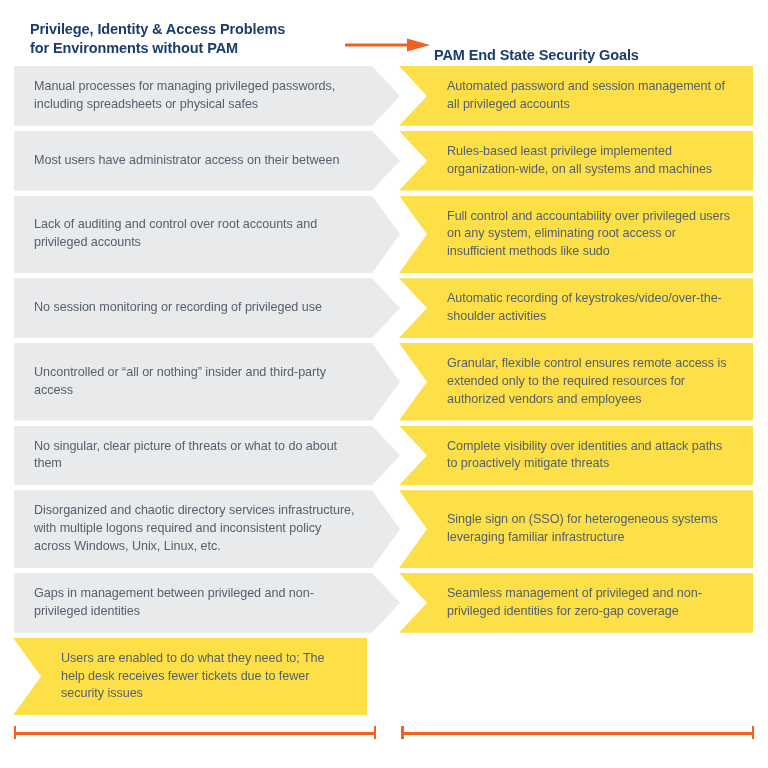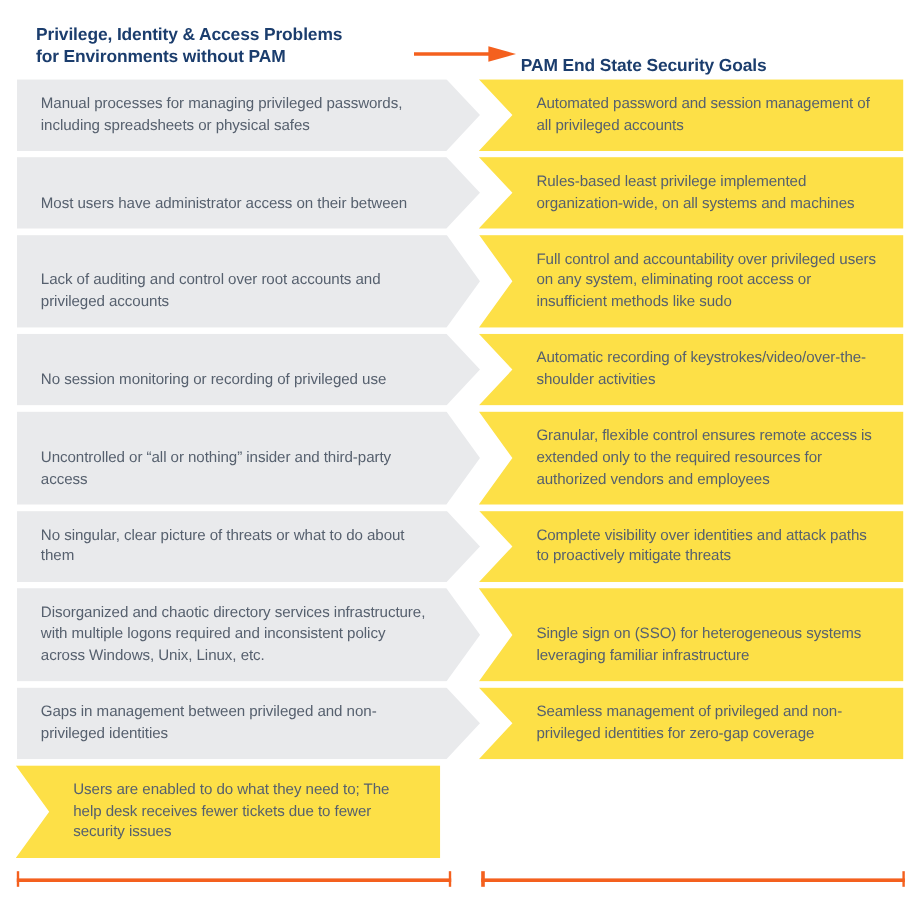--- a/index.html
+++ b/index.html
@@ -66,21 +66,21 @@
   }
   .row {
     position: relative;
     display: flex;
     margin-bottom: 5px;
   }
   .cell {
     position: relative;
     box-sizing: border-box;
     display: flex;
-    align-items: flex-end;
+    align-items: center;
   }
   .cell-text {
     font-size: 12.6px;
     line-height: 1.42;
     color: #56606e;
     letter-spacing: -0.05px;
   }
 
   
   .cell-left {

